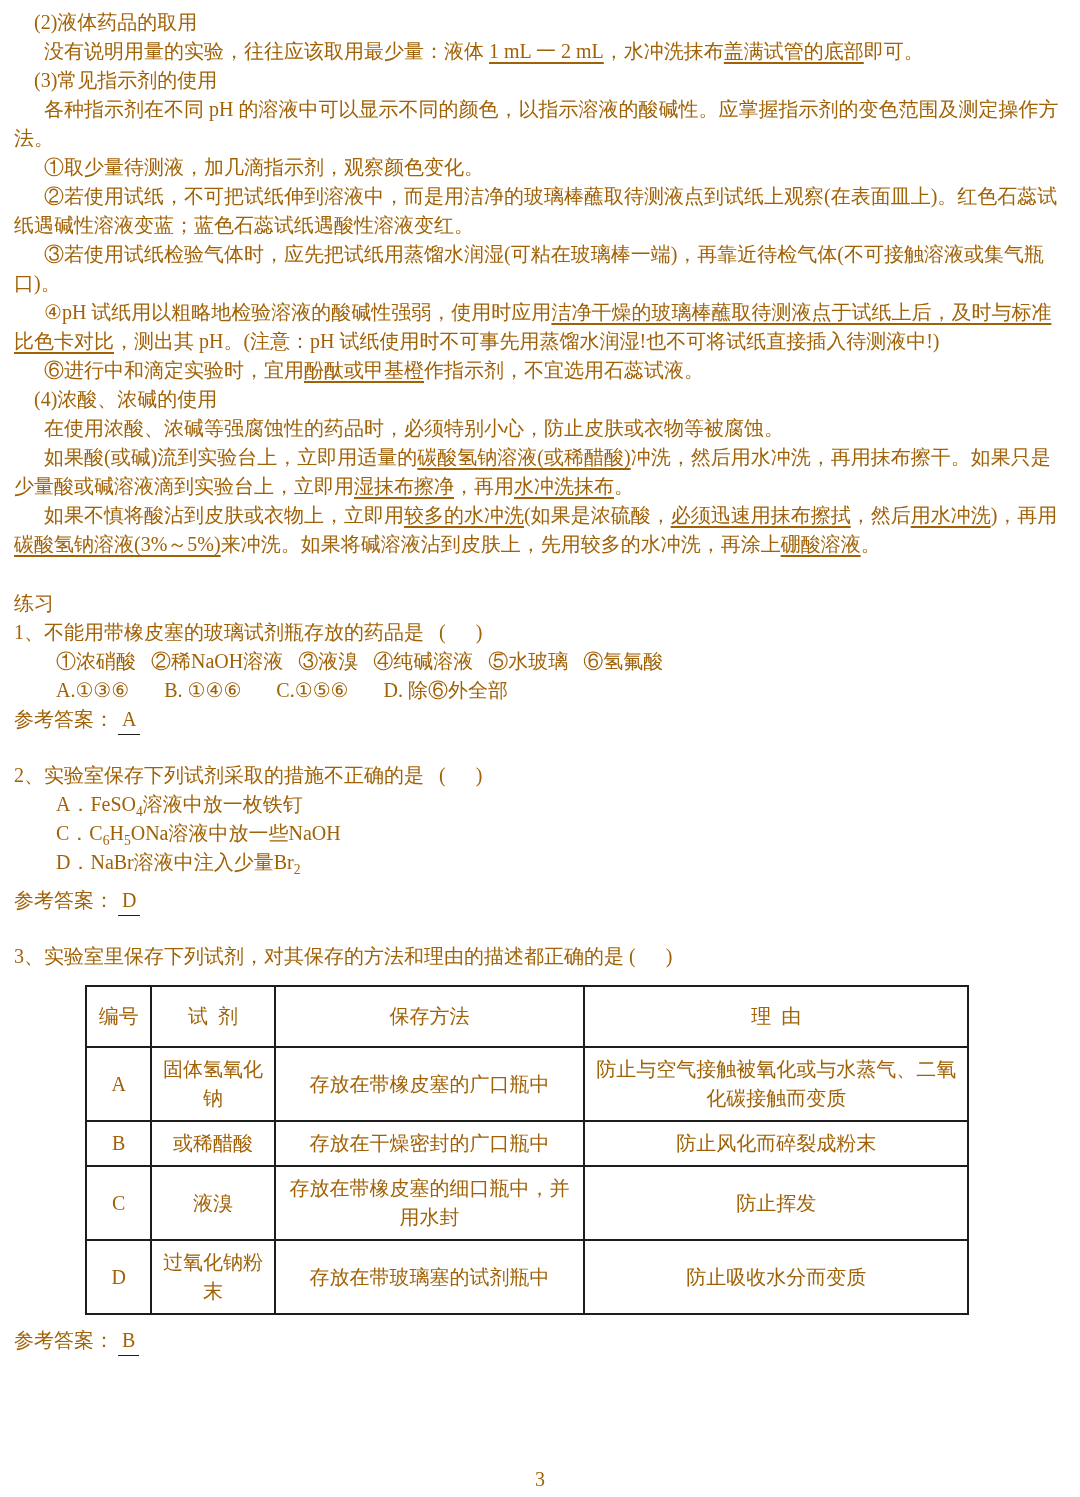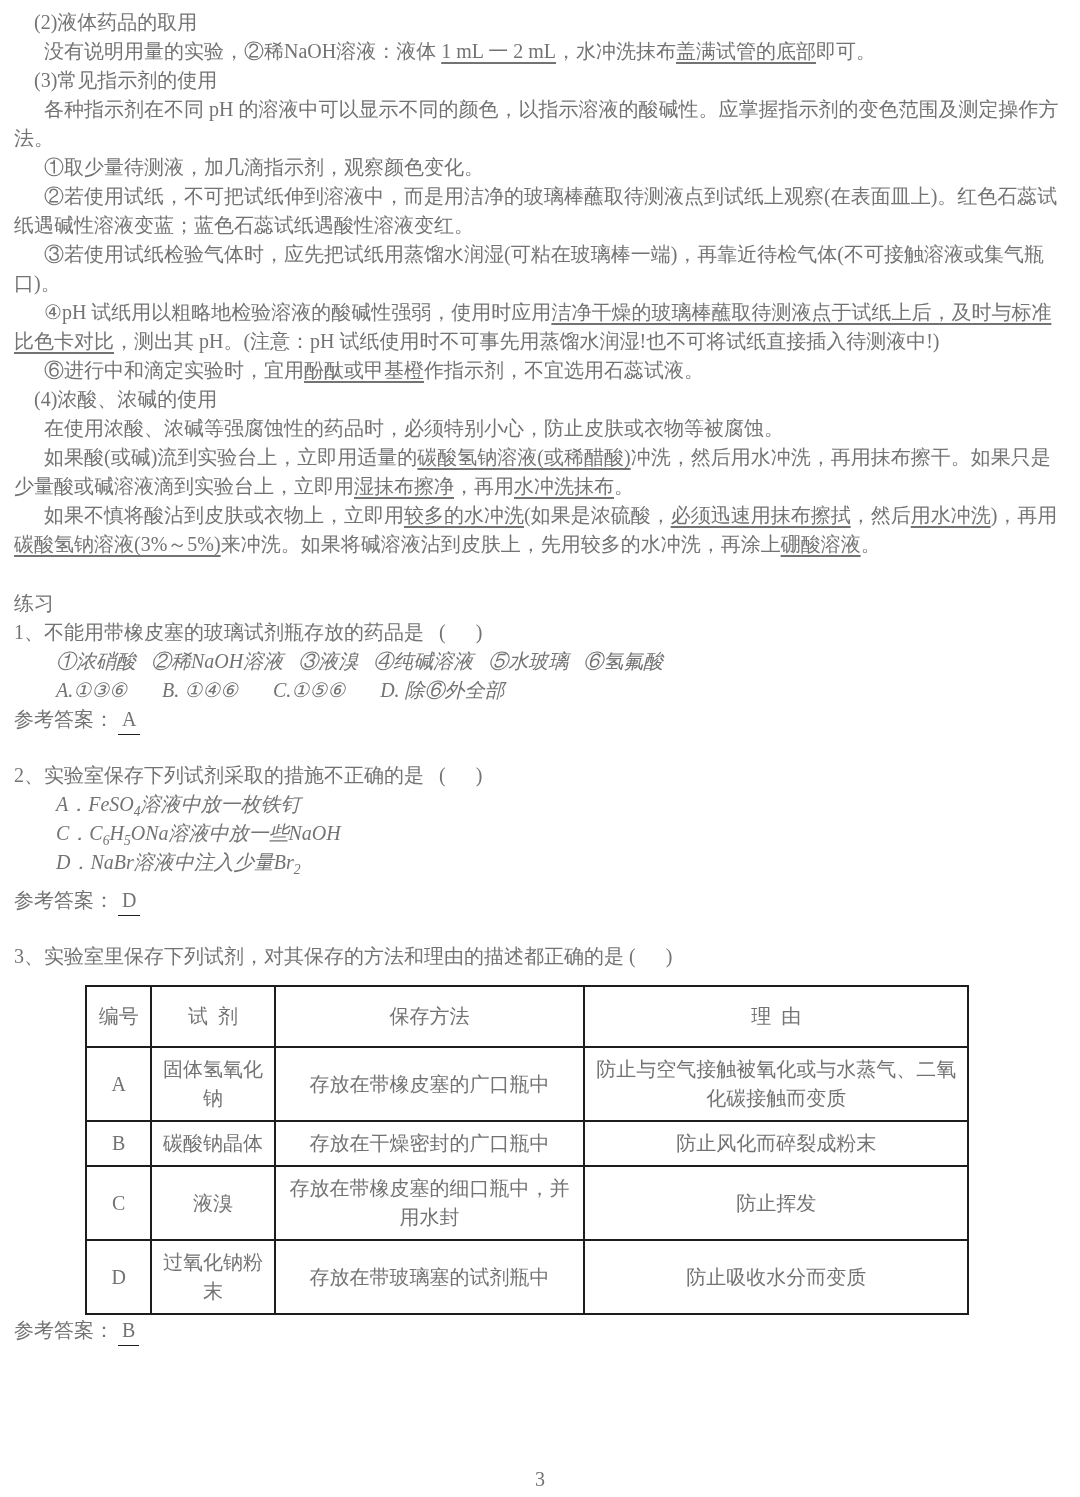--- a/index.html
+++ b/index.html
@@ -4,50 +4,50 @@
 <style>
   html, body { margin: 0; padding: 0; background: #e8e8e8; }
   .page {
     position: relative;
     box-sizing: border-box;
     width: 1080px;
     height: 1497px;
     margin: 0 auto;
     padding: 8px 18px 0 14px;
     background: #ffffff;
-    color: #737373;
+    color: #a16207;
     font-family: "Liberation Serif", "DejaVu Serif", serif;
     font-size: 20px;
     overflow: hidden;
   }
   .p {
     margin: 0;
     line-height: 29px;
     white-space: pre-wrap;
     word-break: break-all;
   }
   .ind    { text-indent: 1.5em; }
   .ind-sm { text-indent: 1.0em; }
-  .ind2   { text-indent: 2.1em; font-style: italic; }
+  .ind2   { text-indent: 2.1em; }
   .gap-md { margin-top: 30px; }
   .gap-sm { margin-top: 9px; }
   .gap-lg { margin-top: 26px; }
   .u { text-decoration: underline; text-underline-offset: 4px; text-decoration-thickness: 1.5px; }
   sub { font-size: 0.68em; line-height: 0; }
   .ans {
     display: inline-block;
     border-bottom: 1.6px solid #1d1d1d;
     padding: 0 4px;
     margin-left: 4px;
   }
   table.storage {
     border-collapse: collapse;
     table-layout: fixed;
     width: 884px;
-    margin: 14px 0 1px 71px;
+    margin: 14px 0 11px 71px;
   }
   table.storage th, table.storage td {
     border: 2px solid #1d1d1d;
     text-align: center;
     vertical-align: middle;
     font-weight: normal;
     font-size: 20px;
     line-height: 29px;
     padding: 7px 8px;
     white-space: pre-wrap;
@@ -63,21 +63,21 @@
     font-size: 20px;
   }
 </style>
 </head>
 <body>
 
 <div class="page">
 
   <section>
     <p class="p ind-sm"><span>(2)液体药品的取用</span></p>
-    <p class="p ind"><span>没有说明用量的实验，②稀NaOH溶液：液体 </span><span class="u">1 mL 一 2 mL</span><span>，水冲洗抹布</span><span class="u">盖满试管的底部</span><span>即可。</span></p>
+    <p class="p ind"><span>没有说明用量的实验，往往应该取用最少量：液体 </span><span class="u">1 mL 一 2 mL</span><span>，水冲洗抹布</span><span class="u">盖满试管的底部</span><span>即可。</span></p>
     <p class="p ind-sm"><span>(3)常见指示剂的使用</span></p>
     <p class="p ind"><span>各种指示剂在不同 pH 的溶液中可以显示不同的颜色，以指示溶液的酸碱性。应掌握指示剂的变色范围及测定操作方法。</span></p>
     <p class="p ind"><span>①取少量待测液，加几滴指示剂，观察颜色变化。</span></p>
     <p class="p ind"><span>②若使用试纸，不可把试纸伸到溶液中，而是用洁净的玻璃棒蘸取待测液点到试纸上观察(在表面皿上)。红色石蕊试纸遇碱性溶液变蓝；蓝色石蕊试纸遇酸性溶液变红。</span></p>
     <p class="p ind"><span>③若使用试纸检验气体时，应先把试纸用蒸馏水润湿(可粘在玻璃棒一端)，再靠近待检气体(不可接触溶液或集气瓶口)。</span></p>
     <p class="p ind"><span>④pH 试纸用以粗略地检验溶液的酸碱性强弱，使用时应用</span><span class="u">洁净干燥的玻璃棒蘸取待测液点于试纸上后，及时与标准比色卡对比</span><span>，测出其 pH。(注意：pH 试纸使用时不可事先用蒸馏水润湿!也不可将试纸直接插入待测液中!)</span></p>
     <p class="p ind"><span>⑥进行中和滴定实验时，宜用</span><span class="u">酚酞或甲基橙</span><span>作指示剂，不宜选用石蕊试液。</span></p>
     <p class="p ind-sm"><span>(4)浓酸、浓碱的使用</span></p>
     <p class="p ind"><span>在使用浓酸、浓碱等强腐蚀性的药品时，必须特别小心，防止皮肤或衣物等被腐蚀。</span></p>
     <p class="p ind"><span>如果酸(或碱)流到实验台上，立即用适量的</span><span class="u">碳酸氢钠溶液(或稀醋酸)</span><span>冲洗，然后用水冲洗，再用抹布擦干。如果只是少量酸或碱溶液滴到实验台上，立即用</span><span class="u">湿抹布擦净</span><span>，再用</span><span class="u">水冲洗抹布</span><span>。</span></p>
@@ -122,21 +122,21 @@
         </thead>
         <tbody>
           <tr>
             <td>A</td>
             <td>固体氢氧化钠</td>
             <td>存放在带橡皮塞的广口瓶中</td>
             <td>防止与空气接触被氧化或与水蒸气、二氧化碳接触而变质</td>
           </tr>
           <tr>
             <td>B</td>
-            <td>碳酸钠晶体</td>
+            <td>或稀醋酸</td>
             <td>存放在干燥密封的广口瓶中</td>
             <td>防止风化而碎裂成粉末</td>
           </tr>
           <tr>
             <td>C</td>
             <td>液溴</td>
             <td>存放在带橡皮塞的细口瓶中，并用水封</td>
             <td>防止挥发</td>
           </tr>
           <tr>

